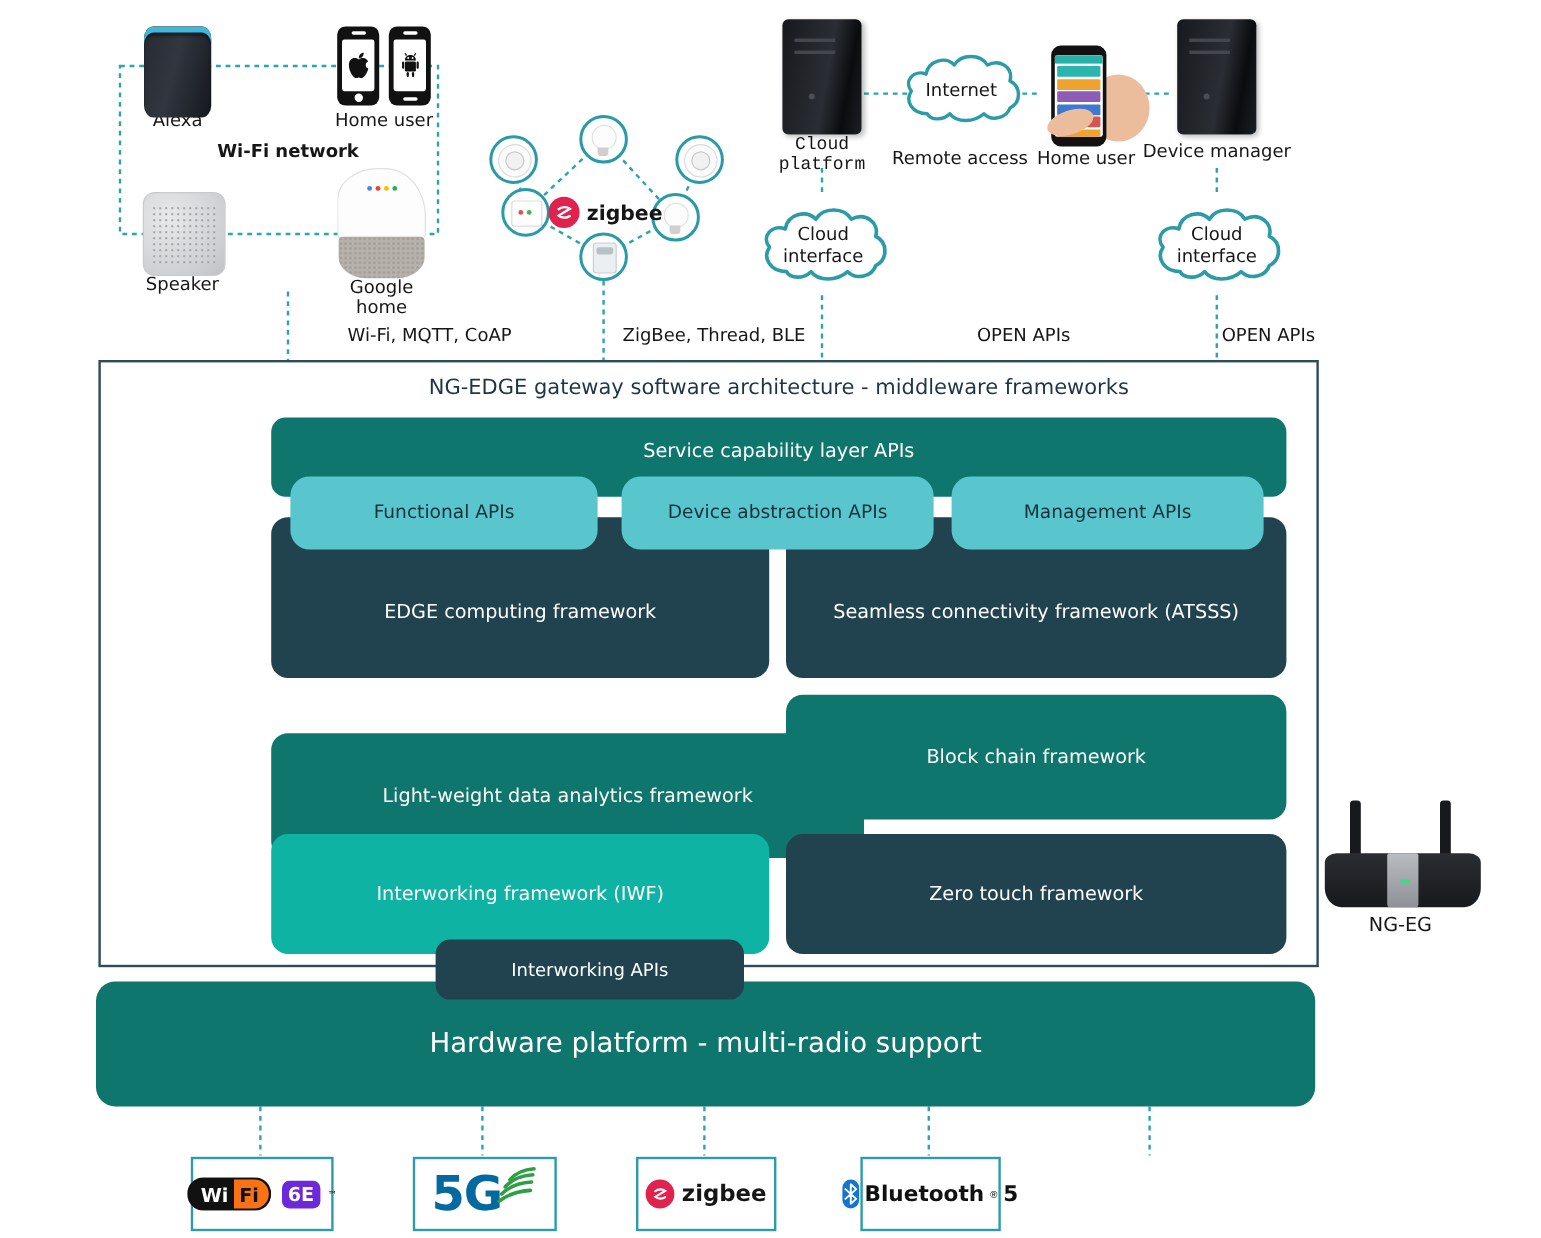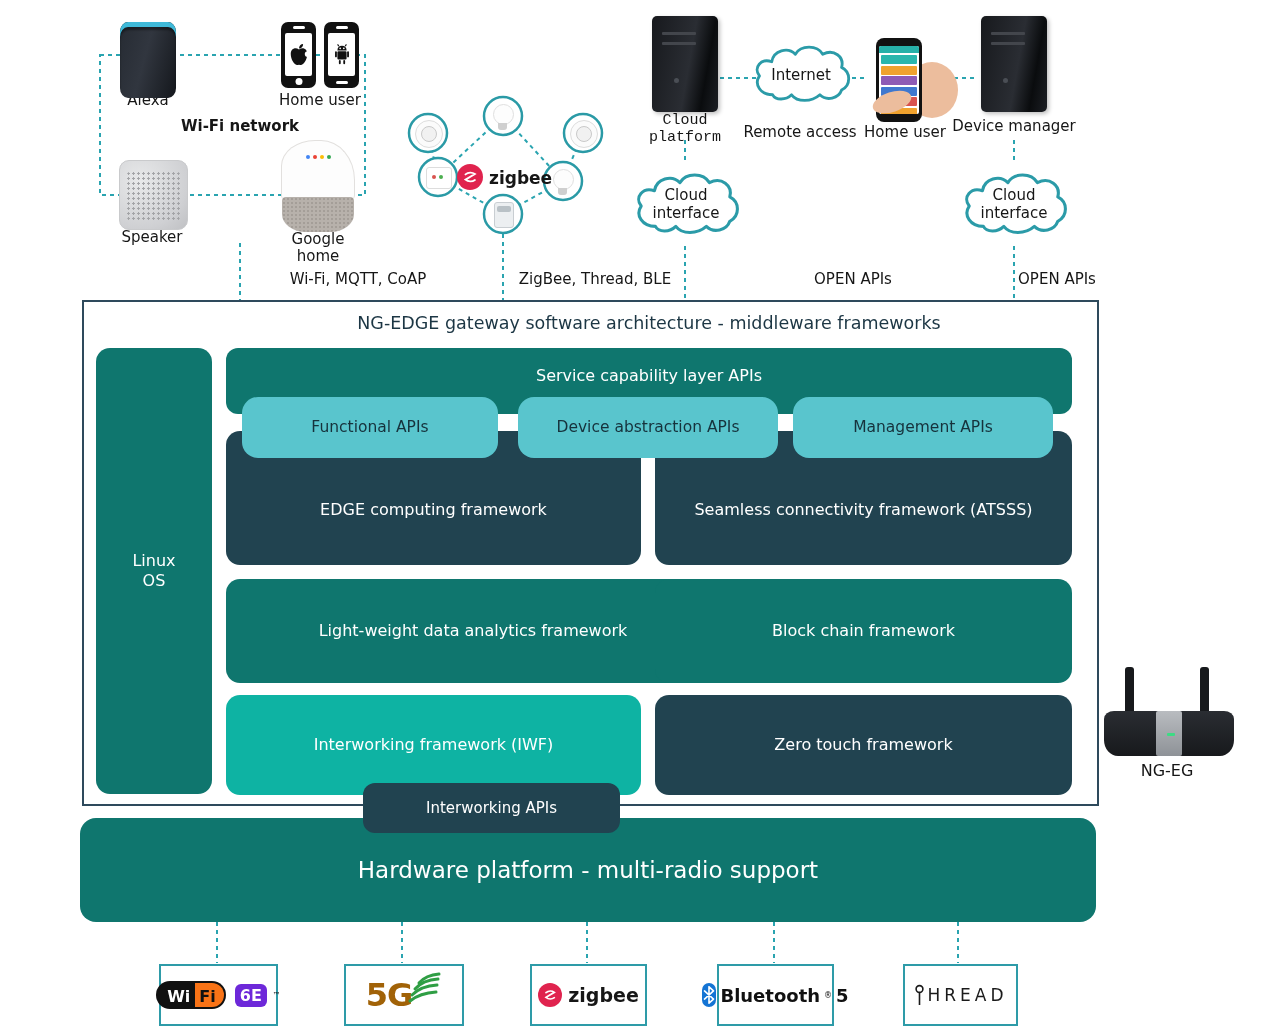--- a/index.html
+++ b/index.html
@@ -67,21 +67,21 @@
   .r14{border-radius:14px;}
   .pre{white-space:pre-line;}
   
   .logobox{top:964px;height:58px;background:#fff;border:2px solid #2e9ba8;z-index:2;
            display:flex;align-items:center;justify-content:center;gap:6px;}
   .wifi-loz{display:flex;height:28px;font-weight:bold;font-size:16px;line-height:28px;}
   .wifi-wi{background:#111;color:#fff;border-radius:14px 0 0 14px;padding:0 5px 0 9px;border:2px solid #111;border-right:none;}
   .wifi-fi{background:#f97316;color:#111;border-radius:0 14px 14px 0;padding:0 8px 4px 4px;border:2px solid #111;border-left:none;}
   .wifi-6e{background:#6d28d9;color:#fff;border-radius:6px;padding:2px 5px;font-weight:bold;font-size:16px;margin-left:3px;}
   .tm{font-size:8px;vertical-align:top;color:#111;}
-  .fiveg-txt{font-weight:800;font-size:32px;color:#a16207;letter-spacing:-1px;}
+  .fiveg-txt{font-weight:800;font-size:40px;color:#0369a1;letter-spacing:-1px;}
   .zb-txt{font-weight:bold;font-size:19px;color:#161616;}
   .bt-circle{width:24px;height:24px;border-radius:8px;background:#1474d4;display:flex;align-items:center;justify-content:center;}
   .bt-txt{font-weight:bold;font-size:18px;color:#111;}
   .reg{font-size:8px;vertical-align:top;color:#111;}
   .thread-txt{font-size:17px;letter-spacing:4px;color:#1a1a1a;font-weight:500;}
   
   .antenna{width:9px;height:58px;background:#17191c;border-radius:3px 3px 0 0;z-index:2;}
   .routerbody{left:1104px;top:711px;width:130px;height:45px;z-index:2;
       background:linear-gradient(#2a2d32,#17191c);border-radius:10px 10px 14px 14px/8px 8px 16px 16px;}
   .routerband{position:absolute;left:52px;top:0;width:26px;height:45px;background:linear-gradient(#b9bcc0,#8e9297);border-radius:2px;}
@@ -257,33 +257,31 @@
 interface</div>
 
   <div class="abs lbl" style="left:278px;top:271px;width:160px;">Wi-Fi, MQTT, CoAP</div>
   <div class="abs lbl" style="left:515px;top:271px;width:160px;">ZigBee, Thread, BLE</div>
   <div class="abs lbl" style="left:793px;top:271px;width:120px;">OPEN APIs</div>
   <div class="abs lbl" style="left:997px;top:271px;width:120px;">OPEN APIs</div>
 
   <div class="abs mainbox"></div>
   <div class="abs archtitle">NG-EDGE gateway software architecture - middleware frameworks</div>
 
-  <div class="abs block teal r14 pre" style="left:96px;top:348px;width:116px;height:446px;">Linux
-OS</div>
 
   <div class="abs block teal" style="left:226px;top:348px;width:846px;height:66px;border-radius:12px;align-items:flex-start;padding-top:18px;box-sizing:border-box;">Service capability layer APIs</div>
 
   <div class="abs block pillbox" style="left:242px;top:397px;width:256px;height:61px;">Functional APIs</div>
   <div class="abs block pillbox" style="left:518px;top:397px;width:260px;height:61px;">Device abstraction APIs</div>
   <div class="abs block pillbox" style="left:793px;top:397px;width:260px;height:61px;">Management APIs</div>
 
   <div class="abs block dark r14" style="left:226px;top:431px;width:415px;height:134px;padding-top:24px;box-sizing:border-box;">EDGE computing framework</div>
   <div class="abs block dark r14" style="left:655px;top:431px;width:417px;height:134px;padding-top:24px;box-sizing:border-box;">Seamless connectivity framework (ATSSS)</div>
 
-  <div class="abs block teal r14" style="left:226px;top:579px;width:494px;height:104px;">Light-weight data analytics framework</div>
+  <div class="abs block teal r14" style="left:226px;top:611px;width:494px;height:104px;">Light-weight data analytics framework</div>
   <div class="abs block teal r14" style="left:655px;top:579px;width:417px;height:104px;">Block chain framework</div>
 
   <div class="abs block green r14" style="left:226px;top:695px;width:415px;height:100px;">Interworking framework (IWF)</div>
   <div class="abs block dark r14" style="left:655px;top:695px;width:417px;height:100px;">Zero touch framework</div>
 
   <div class="abs block dark" style="left:363px;top:783px;width:257px;height:50px;border-radius:12px;z-index:5;font-size:15px;">Interworking APIs</div>
 
   <div class="abs block teal" style="left:80px;top:818px;width:1016px;height:104px;border-radius:16px;font-size:23px;z-index:2;">Hardware platform - multi-radio support</div>
 
   <div class="abs antenna" style="left:1125px;top:667px;"></div>
@@ -328,21 +326,14 @@
     <span class="bt-circle">
       <svg width="14" height="18" viewBox="0 0 14 20">
         <path d="M7 1 L7 19 M7 1 L12 5.5 L2 14.5 M7 19 L12 14.5 L2 5.5" stroke="#fff" stroke-width="1.8" fill="none" stroke-linejoin="round" stroke-linecap="round"></path>
       </svg>
     </span>
     <span class="bt-txt">Bluetooth</span>
       <span class="reg">®</span>
       <span class="bt-txt">5</span>
   </div>
 
-  <div class="abs logobox" style="left:903px;width:111px;gap:1px;">
-    <svg width="13" height="22" viewBox="0 0 13 22">
-      <circle cx="6.5" cy="5" r="3.4" stroke="#1a1a1a" stroke-width="1.6" fill="none"></circle>
-      <line x1="6.5" y1="8.4" x2="6.5" y2="21" stroke="#1a1a1a" stroke-width="1.6"></line>
-    </svg>
-    <span class="thread-txt">HREAD</span>
-  </div>
 
 </div>
 
 </body></html>

